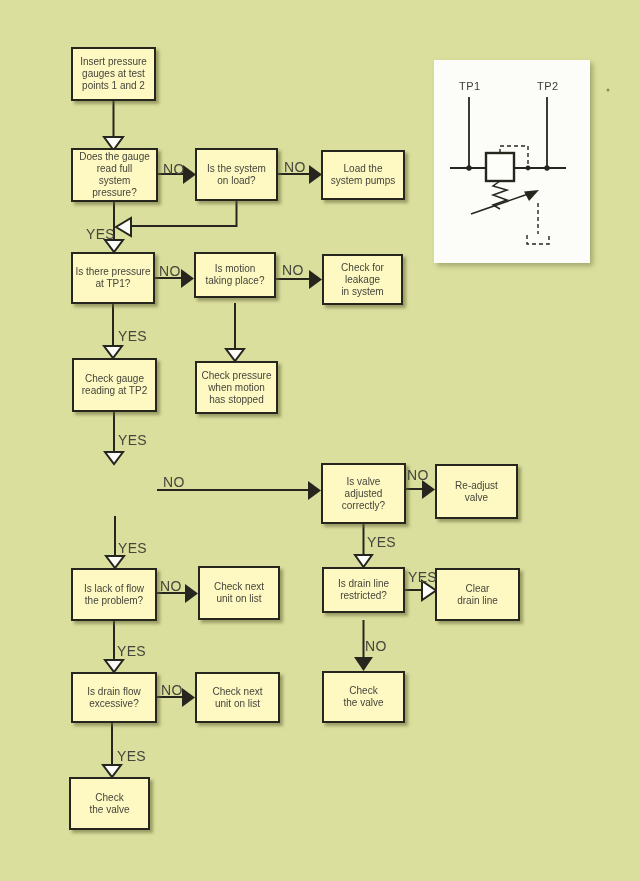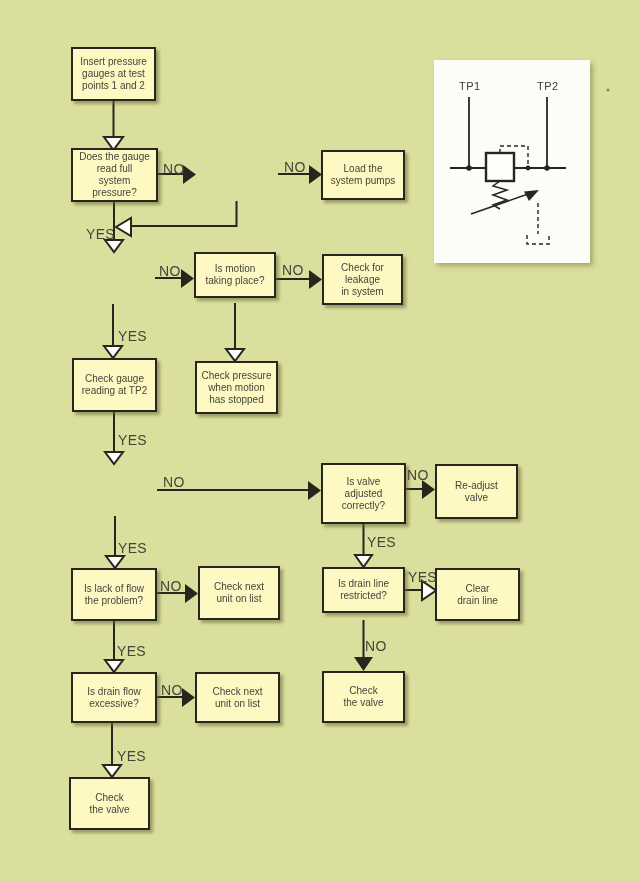--- a/index.html
+++ b/index.html
@@ -100,22 +100,26 @@
     </g>
   </svg>
 
   <div class="node" style="left:71px;top:47px;width:85px;height:54px;">Insert pressure
 gauges at test
 points 1 and 2</div>
   <div class="node" style="left:71px;top:148px;width:87px;height:54px;">Does the gauge
 read full
 system
 pressure?</div>
+  <div class="node" style="left:195px;top:148px;width:83px;height:53px;">Is the system
+on load?</div>
   <div class="node" style="left:321px;top:150px;width:84px;height:50px;">Load the
 system pumps</div>
+  <div class="node" style="left:71px;top:252px;width:84px;height:52px;">Is there pressure
+at TP1?</div>
   <div class="node" style="left:194px;top:252px;width:82px;height:46px;">Is motion
 taking place?</div>
   <div class="node" style="left:322px;top:254px;width:81px;height:51px;">Check for
 leakage
 in system</div>
   <div class="node" style="left:72px;top:358px;width:85px;height:54px;">Check gauge
 reading at TP2</div>
   <div class="node" style="left:195px;top:361px;width:83px;height:53px;">Check pressure
 when motion
 has stopped</div>

